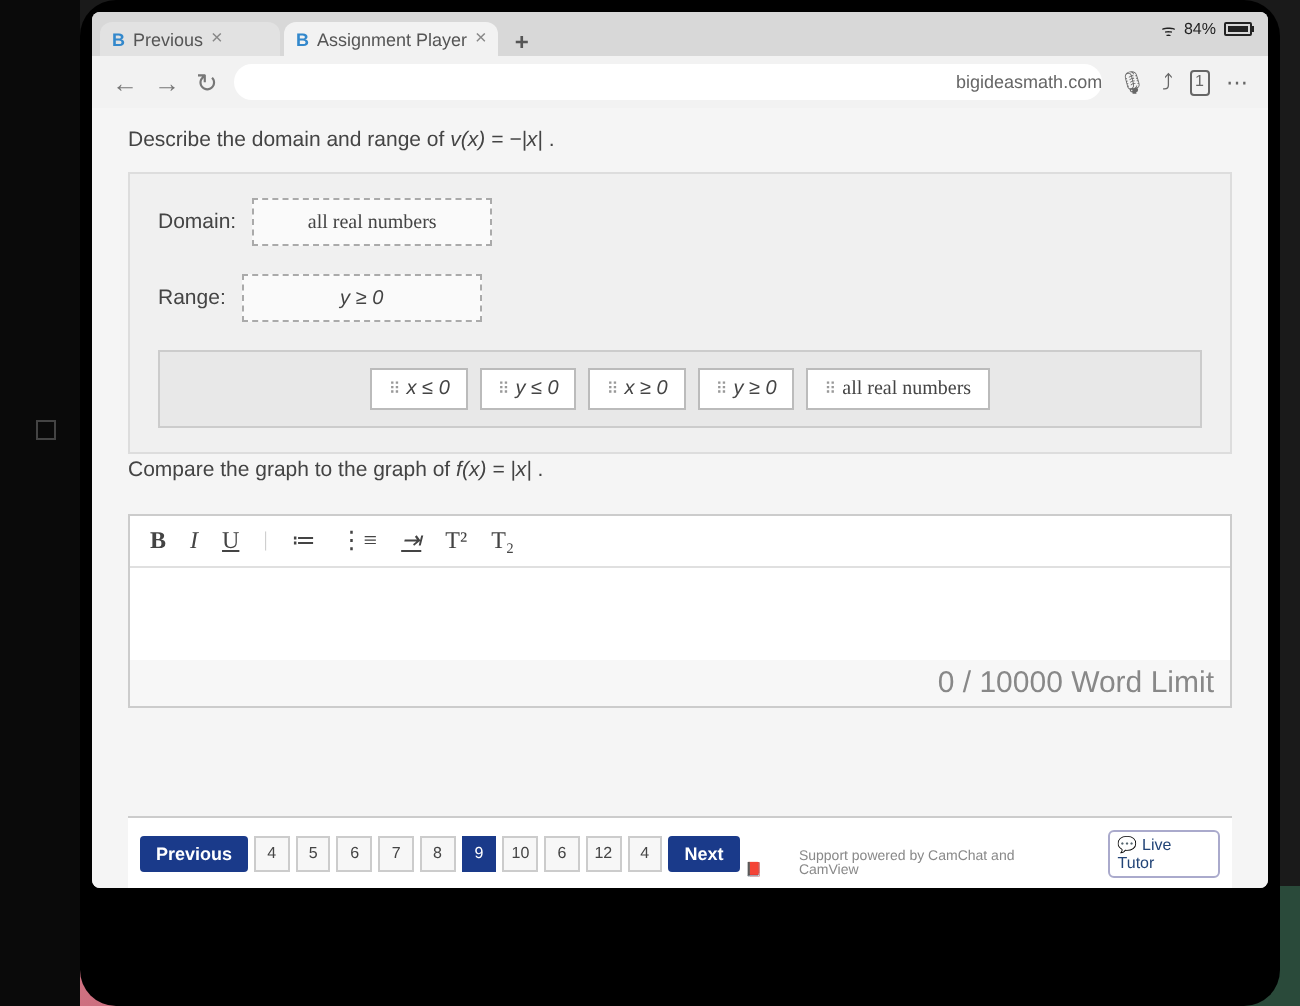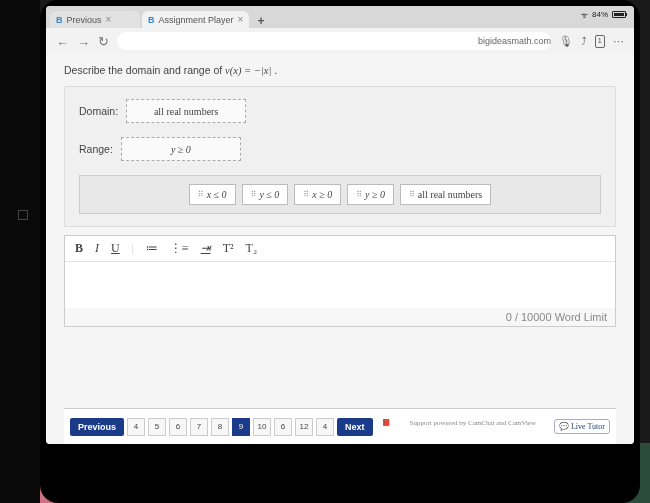--- a/index.html
+++ b/index.html
@@ -71,21 +71,21 @@
   }
   .action-icons { display: flex; gap: 8px; color: #666; font-size: 11px; }
   .action-icons span { cursor: pointer; }
   
   .page {
     flex: 1; background: #f5f5f5; padding: 10px 18px 0 18px;
     color: #444; font-size: 10.5px;
     display: flex; flex-direction: column;
   }
   .prompt-line { margin-bottom: 10px; }
-  .math { font-family: Liberation Serif, serif; font-style: italic; text-align: right; }
+  .math { font-family: Liberation Sans, sans-serif; font-style: italic; text-align: right; }
   .panel {
     background: #f0f0f0; border: 1px solid #ddd; padding: 12px 14px; margin-bottom: 2px;
   }
   .row { display: flex; align-items: center; gap: 8px; margin-bottom: 14px; }
   .row:last-child { margin-bottom: 0; }
   .drop-target {
     border: 1px dashed #aaa; background: #fafafa;
     min-width: 120px; height: 24px; display: flex; align-items: center; justify-content: center;
     font-size: 10px; font-family: "Times New Roman", serif;
   }
@@ -102,38 +102,38 @@
   .editor {
     border: 1px solid #ccc; background: #fff; margin-top: 6px;
   }
   .toolbar {
     display: flex; gap: 12px; padding: 5px 10px; border-bottom: 1px solid #e0e0e0;
     font-family: "Times New Roman", serif; color: #444; align-items: center;
   }
   .toolbar .tb-btn { cursor: pointer; font-size: 12px; }
   .toolbar .sep { color: #ccc; }
   .editor-body { height: 46px; }
-  .editor-footer { text-align: right; padding: 3px 8px; font-size: 11px; color: #888; background: #f7f7f7; }
+  .editor-footer { text-align: right; padding: 3px 8px; font-size: 15px; color: #888; background: #f7f7f7; }
   
   .bottom-bar {
     display: flex; align-items: center; gap: 3px; padding: 2px 6px;
     background: #fff; border-top: 1px solid #ccc; font-size: 9px;
     height: 36px;
   }
   .prev-btn, .next-btn {
     background: #1a3a8a; color: #fff; font-weight: bold;
     padding: 4px 8px; border-radius: 2px; font-size: 9px; cursor: pointer;
   }
   .pg {
     background: #f7f7f7; border: 1px solid #ccc; width: 18px; height: 18px;
     display: flex; align-items: center; justify-content: center; font-size: 8px; cursor: pointer;
   }
   .pg.active { background: #1a3a8a; color: #fff; border-color: #1a3a8a; }
   .tutor {
-    margin-left: auto; display: flex; gap: 18px; align-items: flex-start; font-size: 7px; color: #888; font-family: Liberation Serif, serif;
+    margin-left: auto; display: flex; gap: 18px; align-items: flex-end; font-size: 7px; color: #888;
   }
   .tutor-btn { border: 1px solid #aac; color: #247; padding: 2px 4px; border-radius: 3px; font-size: 8px; cursor: pointer; }
   
   .fabric {
     position: absolute; left: 0; right: 0; bottom: 0; height: 60px;
     background: linear-gradient(135deg, #d87a8a 0%, #c26575 30%, #2a4a3a 30%, #1a3a2a 50%, #d87a8a 50%, #c26575 70%, #2a4a3a 70%);
     z-index: -1;
   }
   .left-edge {
     position:absolute; left:0; top:0; width:40px; height:503px; background:#0a0a0a;
@@ -223,20 +223,25 @@
               <span class="grip">⠿</span>
               <span class="math">y ≥ 0</span>
             </div>
           <div class="chip">
               <span class="grip">⠿</span>
               <span>all real numbers</span>
             </div>
         </div>
       </div>
 
+      <div class="prompt-line">
+        <span>Compare the graph to the graph of </span>
+        <span class="math">f(x) = |x|</span>
+        <span>.</span>
+      </div>
 
       <div class="editor">
         <div class="toolbar">
           <span class="tb-btn" style="font-weight:bold">B</span>
           <span class="tb-btn" style="font-style:italic">I</span>
           <span class="tb-btn" style="text-decoration:underline">U</span>
           <span class="sep">|</span>
           <span class="tb-btn">≔</span>
           <span class="tb-btn">⋮≡</span>
           <span class="tb-btn" style="font-style:italic;text-decoration:underline">⇥</span>

